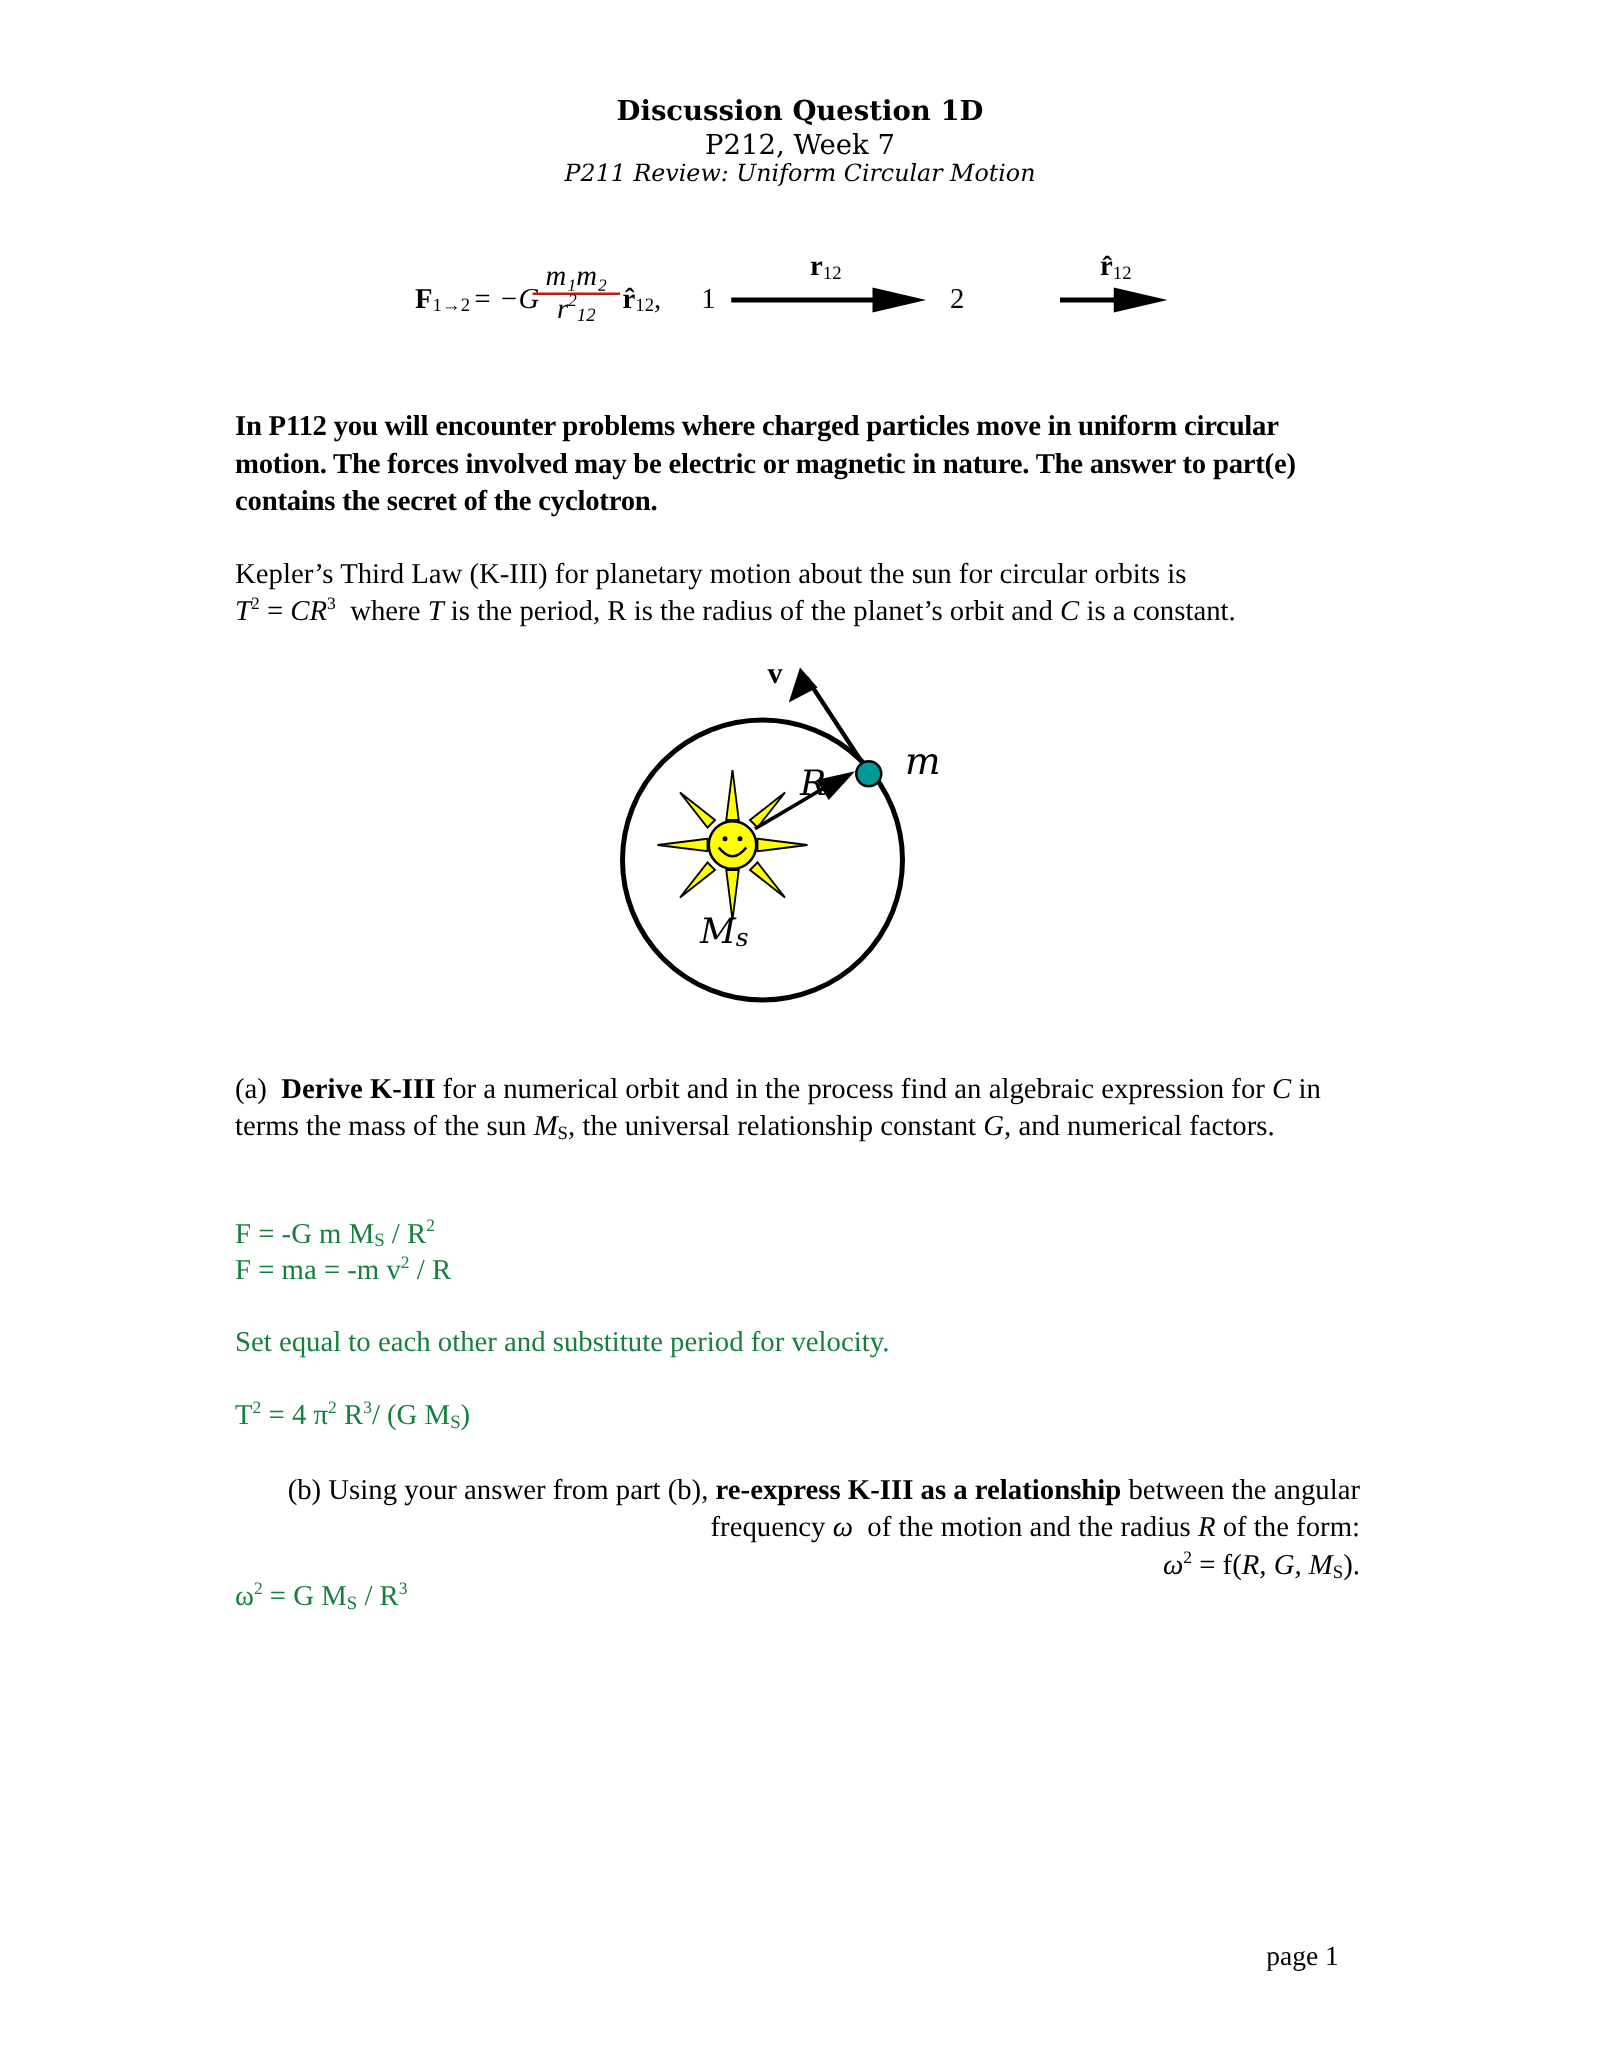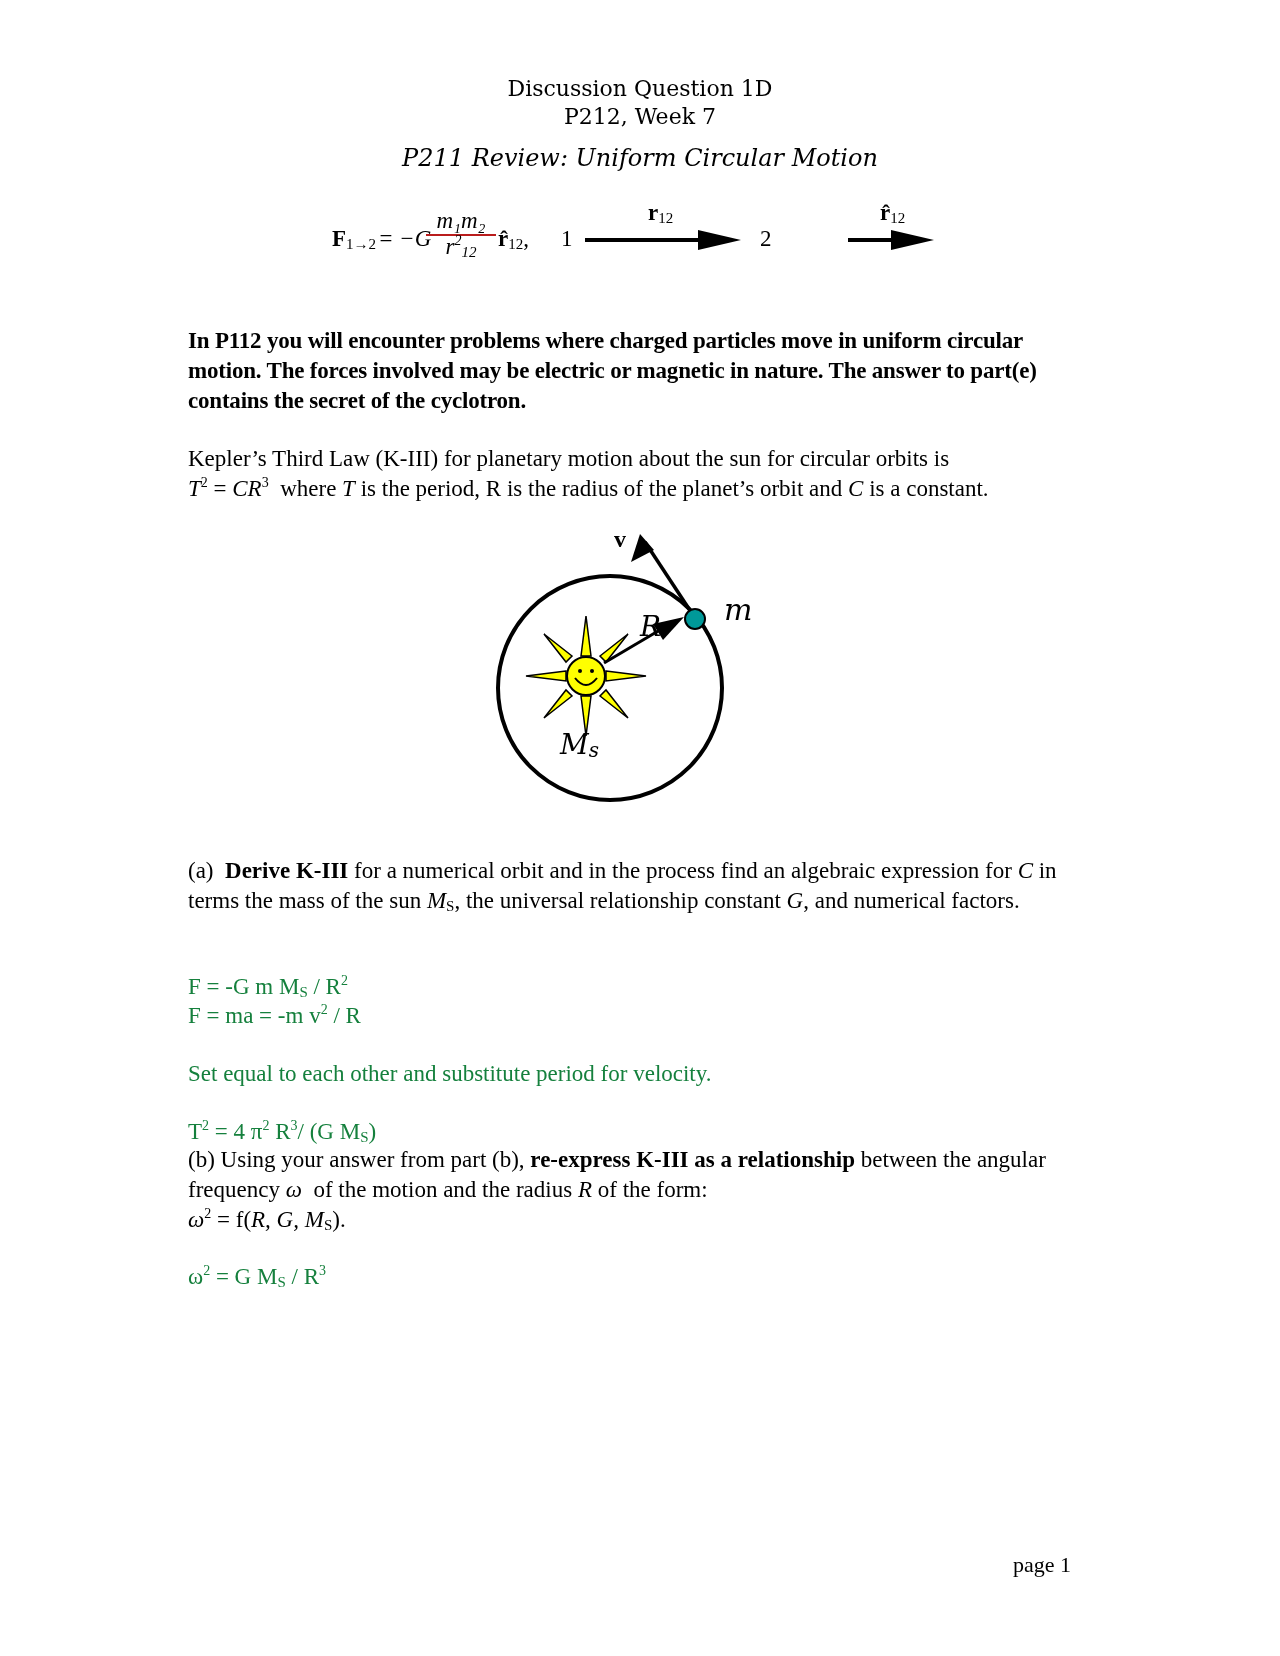--- a/index.html
+++ b/index.html
@@ -1,22 +1,22 @@
 <!DOCTYPE html>
 <html><head>
 <meta charset="utf-8">
 <style>
   html, body { margin: 0; padding: 0; background: #ffffff; }
   body { width: 1280px; height: 1656px; position: relative; overflow: hidden;
          font-family: "Liberation Serif", "DejaVu Serif", serif; color: #000; }
   .abs { position: absolute; }
   .title { left: 0; width: 1280px; text-align: center; font-family: "DejaVu Serif", serif; }
-  #t1 { top: 76px; font-size: 22px; font-weight: normal; }
+  #t1 { top: 76px; font-size: 22px; font-weight: bold; }
   #t2 { top: 104px; font-size: 22px; }
-  #t3 { top: 144px; font-size: 24px; font-style: italic; }
+  #t3 { top: 128px; font-size: 19px; font-style: italic; }
   .para { left: 188px; width: 900px; font-size: 23px; line-height: 30px; }
   .bold { font-weight: bold; }
   .red { color: #15803d; }
   .ital { font-style: italic; }
   sup { font-size: 14px; vertical-align: 9px; line-height: 0; }
   sub { font-size: 15px; vertical-align: -3px; line-height: 0; }
   #page-num { left: 1013px; top: 1552px; font-size: 22px; }
 </style>
 </head>
 <body>
@@ -113,21 +113,21 @@
   <span>F = -G m M</span><sub>S</sub><span> / R</span><sup>2</sup>
 </div>
 <div class="abs para red" style="top:1001px;">
   <span>F = ma = -m v</span><sup>2</sup><span> / R</span>
 </div>
 <div class="abs para red" style="top:1059px;">Set equal to each other and substitute period for velocity.</div>
 <div class="abs para red" style="top:1117px;">
   <span>T</span><sup>2</sup><span> = 4 π</span><sup>2</sup><span> R</span><sup>3</sup><span>/ (G M</span><sub>S</sub><span>)</span>
 </div>
 
-<div class="abs para" style="top:1145px;">
+<div class="abs para" style="top:1177px;text-align:right;">
   <span>(b)  Using your answer from part (b), </span><span class="bold">re-express K-III as a relationship</span><span> between the angular frequency </span><span class="ital">ω</span><span style="white-space:pre">  of the motion and the radius </span><span class="ital">R</span><span> of the form:</span><br>
   <span class="ital">ω</span><sup>2</sup><span> = f(</span><span class="ital">R, G, M</span><sub>S</sub><span>).</span>
 </div>
 
 <div class="abs para red" style="top:1262px;">
   <span>ω</span><sup>2</sup><span> = G M</span><sub>S</sub><span> / R</span><sup>3</sup>
 </div>
 
 <div class="abs" id="page-num">page 1</div>
 

